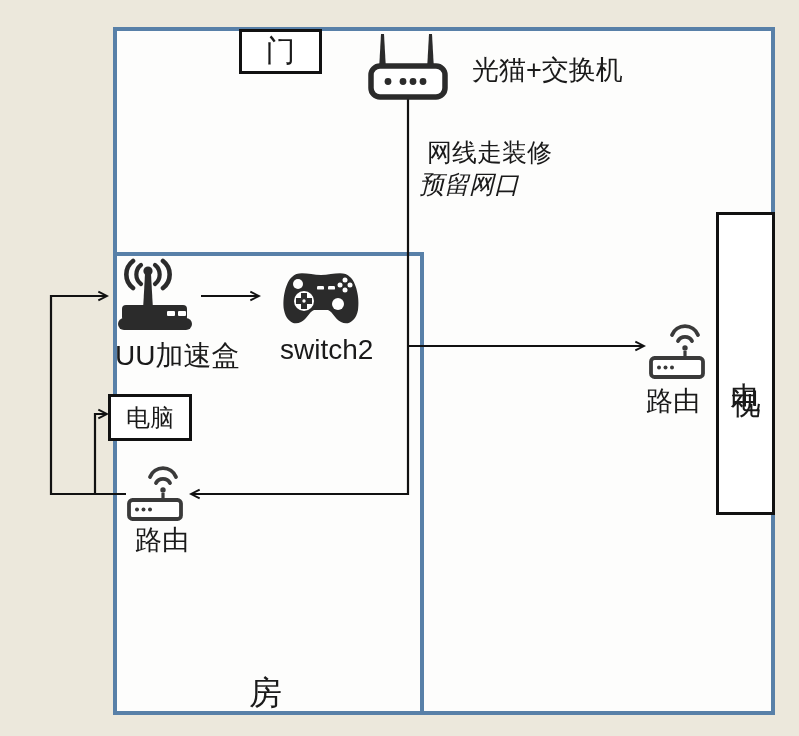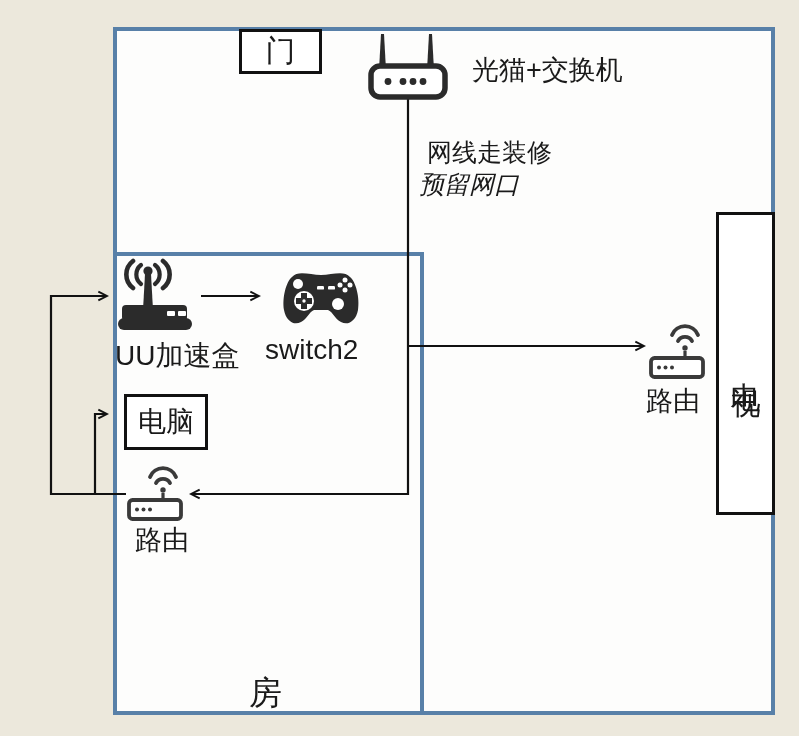--- a/index.html
+++ b/index.html
@@ -17,32 +17,32 @@
     border:4px solid #5880A8;
   }
   .room.outer{left:113px;top:27px;width:662px;height:688px;background:#FDFDFC;}
   .room.inner{left:113px;top:252px;width:311px;height:463px;background:transparent;}
   .labelbox{
     position:absolute;box-sizing:border-box;
     border:3px solid #111;background:#FFFFFF;
     display:flex;align-items:center;justify-content:center;
   }
   .doorbox{left:239px;top:29px;width:83px;height:45px;font-size:30px;}
-  .pcbox{left:124px;top:394px;width:84px;height:56px;font-size:28px;}
+  .pcbox{left:108px;top:394px;width:84px;height:47px;font-size:24px;}
   .tvbox{left:716px;top:212px;width:59px;height:303px;font-size:30px;}
   .tvbox .vtext{
     writing-mode:vertical-rl;text-orientation:upright;
     letter-spacing:6px;line-height:1;
   }
   .txt{position:absolute;white-space:nowrap;}
   .modem-label{left:472px;top:52px;font-size:27px;}
   .note1{left:406px;top:136px;font-size:25px;margin-left:21px;}
   .note2{left:419px;top:168px;font-size:25px;font-style:italic;}
   .uu-label{left:115px;top:337px;font-size:28px;}
-  .sw2-label{left:265px;top:334px;font-size:28px;}
+  .sw2-label{left:280px;top:334px;font-size:28px;}
   .router-left-label{left:135px;top:522px;font-size:27px;}
   .router-right-label{left:646px;top:383px;font-size:27px;}
   .room-label{left:249px;top:671px;font-size:33px;}
   .icon{position:absolute;}
   .icon-modem{left:366px;top:30px;}
   .icon-uu{left:116px;top:258px;}
   .icon-gamepad{left:280px;top:268px;}
   .icon-router-bedroom{left:126px;top:460px;}
   .icon-router-living{left:648px;top:318px;}
   .wires{position:absolute;left:0;top:0;}

